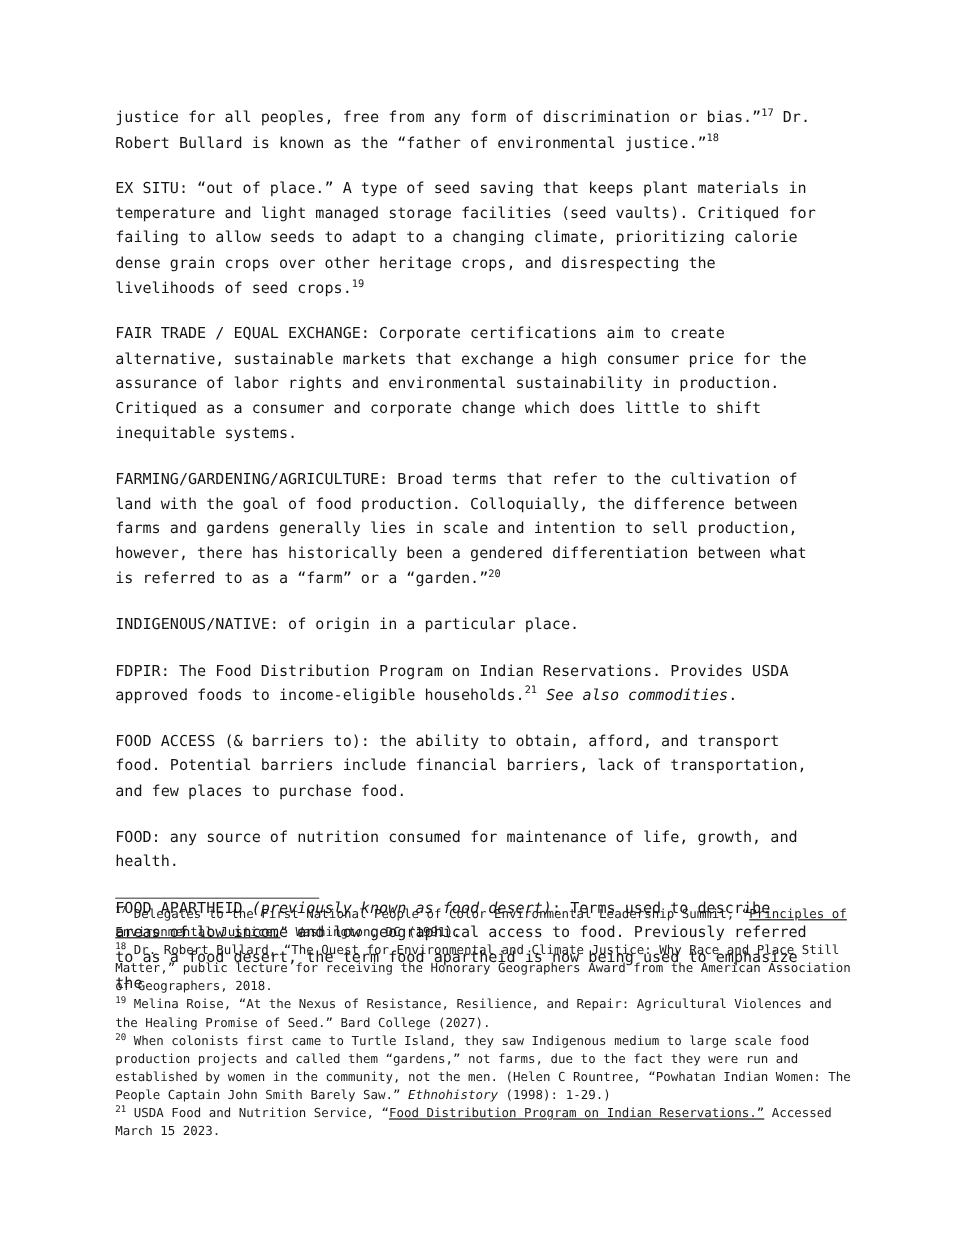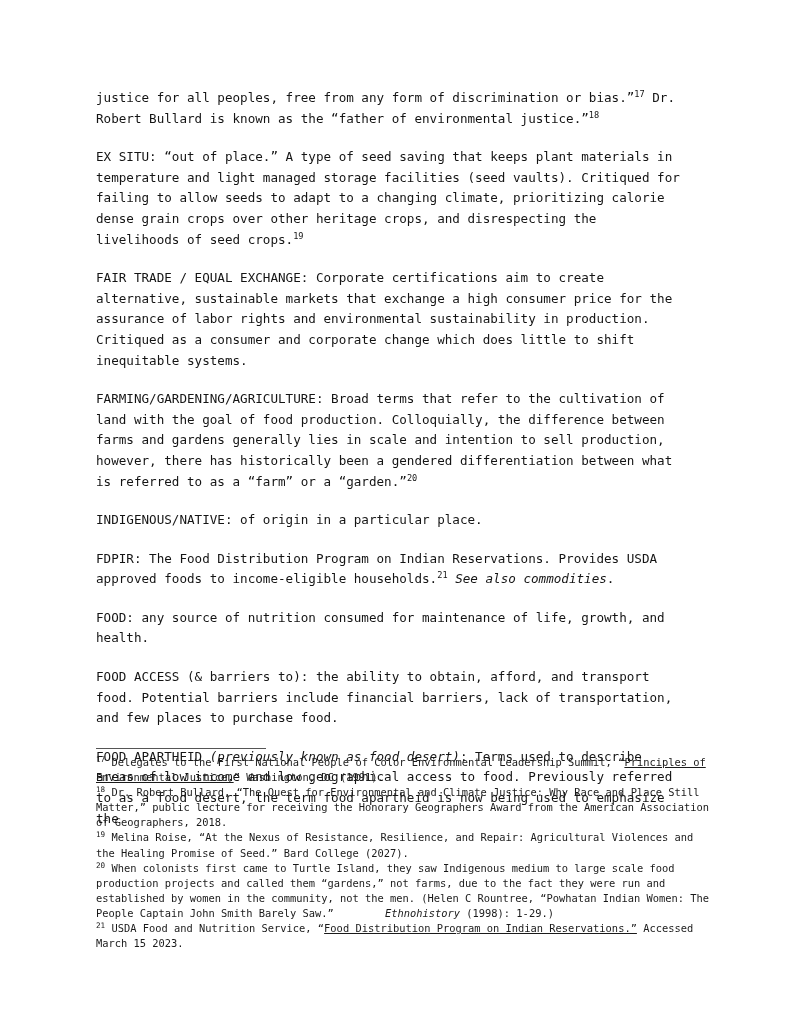--- a/index.html
+++ b/index.html
@@ -66,37 +66,36 @@
     text-indent: 0;
   }
   .fn sup {
     font-size: 7.6px;
   }
   .u {
     text-decoration: underline;
   }
   .fn .ital {
     font-style: italic;
-    margin-left: 45px;
   }
 </style>
 </head>
 <body>
 
 <div class="page">
 
   <div class="body-text" id="body-container">
       <p class="para"><span>justice for all peoples, free from any form of discrimination or bias.”</span><sup>17</sup><span> Dr. Robert Bullard is known as the “father of environmental justice.”</span><sup>18</sup></p>
       <p class="para"><span>EX SITU: “out of place.” A type of seed saving that keeps plant materials in temperature and light managed storage facilities (seed vaults). Critiqued for failing to allow seeds to adapt to a changing climate, prioritizing calorie dense grain crops over other heritage crops, and disrespecting the livelihoods of seed crops.</span><sup>19</sup></p>
       <p class="para"><span>FAIR TRADE / EQUAL EXCHANGE: Corporate certifications aim to create alternative, sustainable markets that exchange a high consumer price for the assurance of labor rights and environmental sustainability in production. Critiqued as a consumer and corporate change which does little to shift inequitable systems.</span></p>
       <p class="para"><span>FARMING/GARDENING/AGRICULTURE: Broad terms that refer to the cultivation of land with the goal of food production. Colloquially, the difference between farms and gardens generally lies in scale and intention to sell production, however, there has historically been a gendered differentiation between what is referred to as a “farm” or a “garden.”</span><sup>20</sup></p>
       <p class="para"><span>INDIGENOUS/NATIVE: of origin in a particular place.</span></p>
       <p class="para"><span>FDPIR: The Food Distribution Program on Indian Reservations. Provides USDA approved foods to income-eligible households.</span><sup>21</sup><span> </span><span class="ital">See also commodities</span><span>.</span></p>
+      <p class="para"><span>FOOD ACCESS (&amp; barriers to): the ability to obtain, afford, and transport food. Potential barriers include financial barriers, lack of transportation, and few places to purchase food.</span></p>
       <p class="para"><span>FOOD: any source of nutrition consumed for maintenance of life, growth, and health.</span></p>
-      <p class="para"><span>FOOD ACCESS (&amp; barriers to): the ability to obtain, afford, and transport food. Potential barriers include financial barriers, lack of transportation, and few places to purchase food.</span></p>
       <p class="para"><span>FOOD APARTHEID </span><span class="ital">(previously known as food desert)</span><span>: Terms used to describe areas of low income and low geographical access to food. Previously referred to as a food desert, the term food apartheid is now being used to emphasize the</span></p>
     </div>
 
   <div class="footnote-area">
     <div class="fn-rule"></div>
     <div class="footnotes" id="footnote-container">
         <div class="fn"><sup>17</sup><span> Delegates to the First National People of Color Environmental Leadership Summit, “</span><span class="u">Principles of Environmental Justice,</span><span>” Washington, DC (1991).</span></div>
         <div class="fn"><sup>18</sup><span> Dr. Robert Bullard, “The Quest for Environmental and Climate Justice: Why Race and Place Still Matter,” public lecture for receiving the Honorary Geographers Award from the American Association of Geographers, 2018.</span></div>
         <div class="fn"><sup>19</sup><span> Melina Roise, “At the Nexus of Resistance, Resilience, and Repair: Agricultural Violences and the Healing Promise of Seed.” Bard College (2027).</span></div>
         <div class="fn"><sup>20</sup><span> When colonists first came to Turtle Island, they saw Indigenous medium to large scale food production projects and called them “gardens,” not farms, due to the fact they were run and established by women in the community, not the men. (Helen C Rountree, “Powhatan Indian Women: The People Captain John Smith Barely Saw.” </span><span class="ital">Ethnohistory</span><span> (1998): 1-29.)</span></div>

